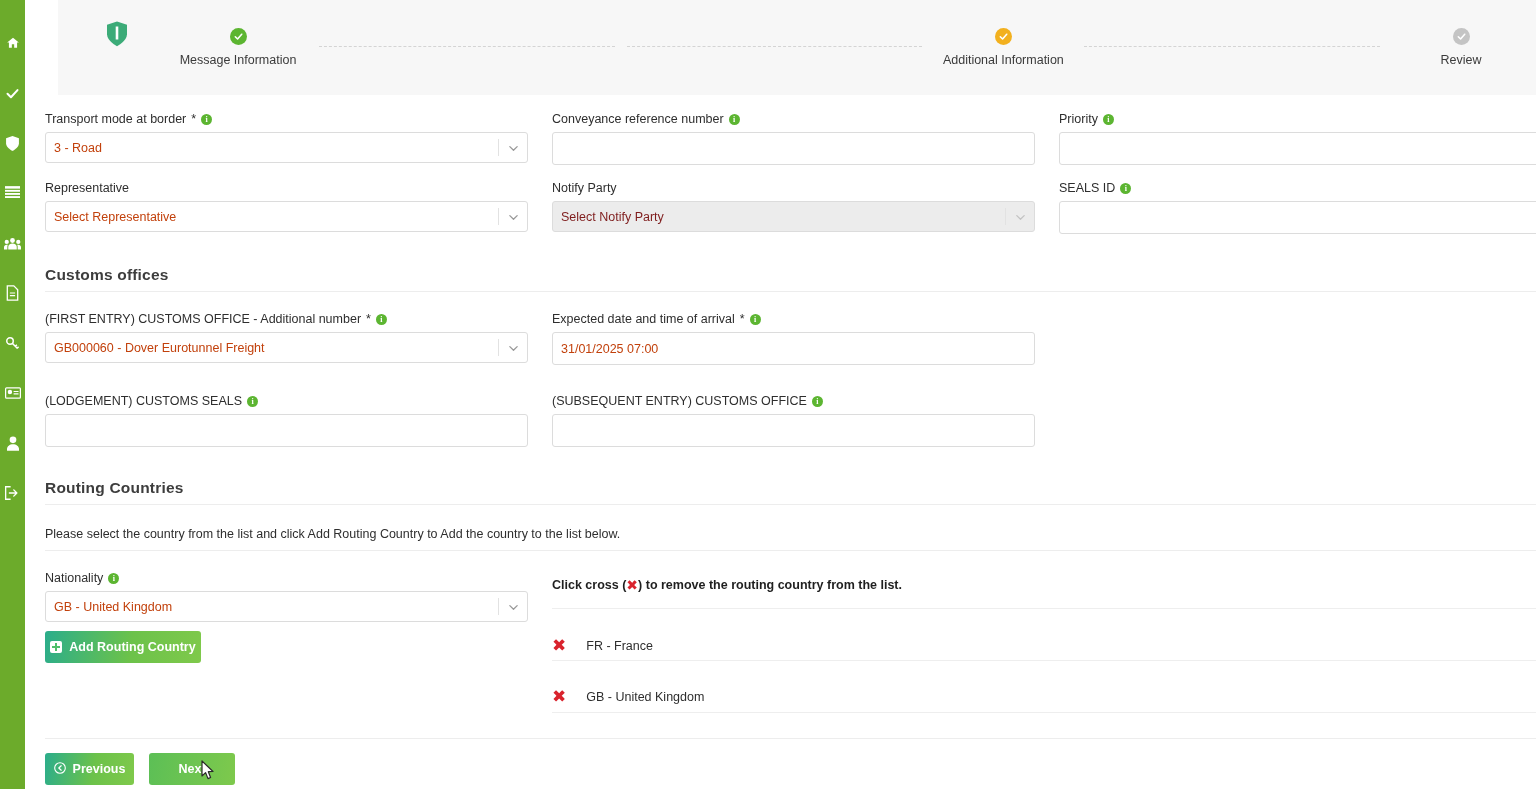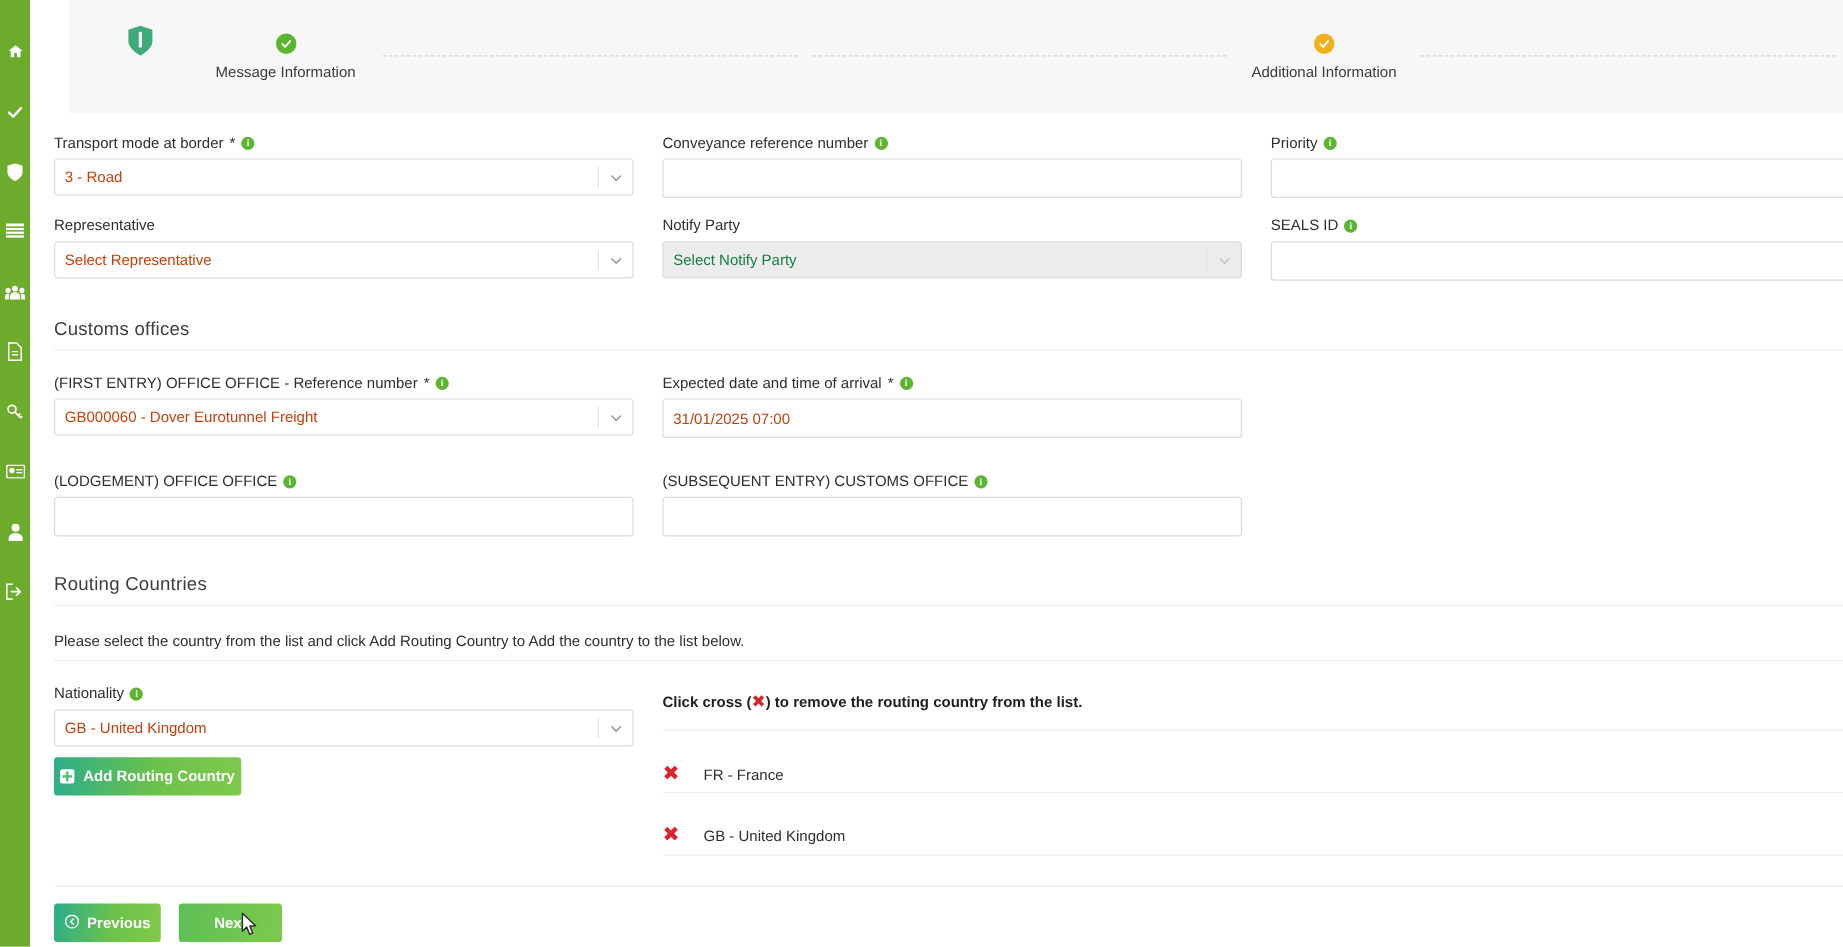--- a/index.html
+++ b/index.html
@@ -94,39 +94,39 @@
     font-family: "Liberation Serif", serif;
     cursor: pointer;
   }
 
   .inp {
     height: 31px; border: 1px solid #dcdcdc; background: #ffffff;
     border-radius: 3px; display: flex; align-items: center;
     padding: 0 8px; font-size: 12.5px; color: #c2410c;
   }
   .inp.tall { height: 33px; }
-  .inp.disabled { background: #ececec; border-color: #dcdcdc; color: #15803d; }
+  .inp.disabled { background: #ececec; border-color: #dcdcdc; color: #7f1d1d; }
   .sel { position: relative; padding-right: 40px; }
   .sel .divider {
     position: absolute; right: 28px; top: 6px; bottom: 6px;
     width: 1px; background: #e2e2e2;
   }
   .sel .caret {
     position: absolute; right: 8px; top: 50%;
     transform: translateY(-50%);
     width: 11px; height: 11px;
   }
   .sel.disabled .caret { opacity: .5; }
 
   
   .f { position: absolute; }
 
   
   .sec-title {
-    font-size: 15.5px; color: #3d3d3d; font-weight: normal;
+    font-size: 15.5px; color: #3d3d3d; font-weight: bold;
     letter-spacing: .2px;
   }
   .sec-rule { height: 1px; background: #ededed; }
 
   .helper-text { font-size: 12.5px; color: #2e2e2e; }
 
   
   .btn {
     border: none; border-radius: 3px; cursor: pointer;
     color: #ffffff; font-size: 12.5px; font-weight: bold;
@@ -288,20 +288,28 @@
           <div class="step-badge current">
             <svg width="11" height="11" viewBox="0 0 24 24" fill="none" stroke="#ffffff" stroke-width="3.4" stroke-linecap="round" stroke-linejoin="round">
                 <path d="M5 12.5 10 17.5 19 7"></path>
               </svg>
           </div>
           <div class="step-label">Additional Information</div>
         </div>
 
         <div class="step-connector"></div>
 
+        <div class="step">
+          <div class="step-badge pending">
+            <svg width="11" height="11" viewBox="0 0 24 24" fill="none" stroke="#ffffff" stroke-width="3.4" stroke-linecap="round" stroke-linejoin="round">
+                <path d="M5 12.5 10 17.5 19 7"></path>
+              </svg>
+          </div>
+          <div class="step-label">Review</div>
+        </div>
 
       </div>
     </div>
 
     <div class="form-area">
 
       <div class="f" style="left:20px; top:17px; width:483px;">
         <div class="field-label">
           <span>Transport mode at border</span>
           <span class="req">*</span>
@@ -376,21 +384,21 @@
         <div class="inp tall">
           <span></span>
         </div>
       </div>
 
       <div class="f sec-title" style="left:20px; top:171px;">Customs offices</div>
       <div class="f sec-rule" style="left:20px; top:196px; width:1491px;"></div>
 
       <div class="f" style="left:20px; top:217px; width:483px;">
         <div class="field-label">
-          <span>(FIRST ENTRY) OFFICE OFFICE - Reference number</span>
+          <span>(FIRST ENTRY) CUSTOMS OFFICE - Additional number</span>
           <span class="req">*</span>
           <span class="info-icon">i</span>
         </div>
         <div class="inp sel">
           <span>GB000060 - Dover Eurotunnel Freight</span>
           <span class="divider"></span>
           <span class="caret">
             <svg width="11" height="11" viewBox="0 0 12 12" fill="none" stroke="#9a9a9a" stroke-width="1.4" stroke-linecap="round" stroke-linejoin="round">
                 <path d="M2 4.5 6 8.5 10 4.5"></path>
               </svg>
@@ -404,21 +412,21 @@
           <span class="req">*</span>
           <span class="info-icon">i</span>
         </div>
         <div class="inp tall">
           <span>31/01/2025 07:00</span>
         </div>
       </div>
 
       <div class="f" style="left:20px; top:299px; width:483px;">
         <div class="field-label">
-          <span>(LODGEMENT) OFFICE OFFICE</span>
+          <span>(LODGEMENT) CUSTOMS SEALS</span>
           <span class="info-icon">i</span>
         </div>
         <div class="inp tall">
           <span></span>
         </div>
       </div>
 
       <div class="f" style="left:527px; top:299px; width:483px;">
         <div class="field-label">
           <span>(SUBSEQUENT ENTRY) CUSTOMS OFFICE</span>

